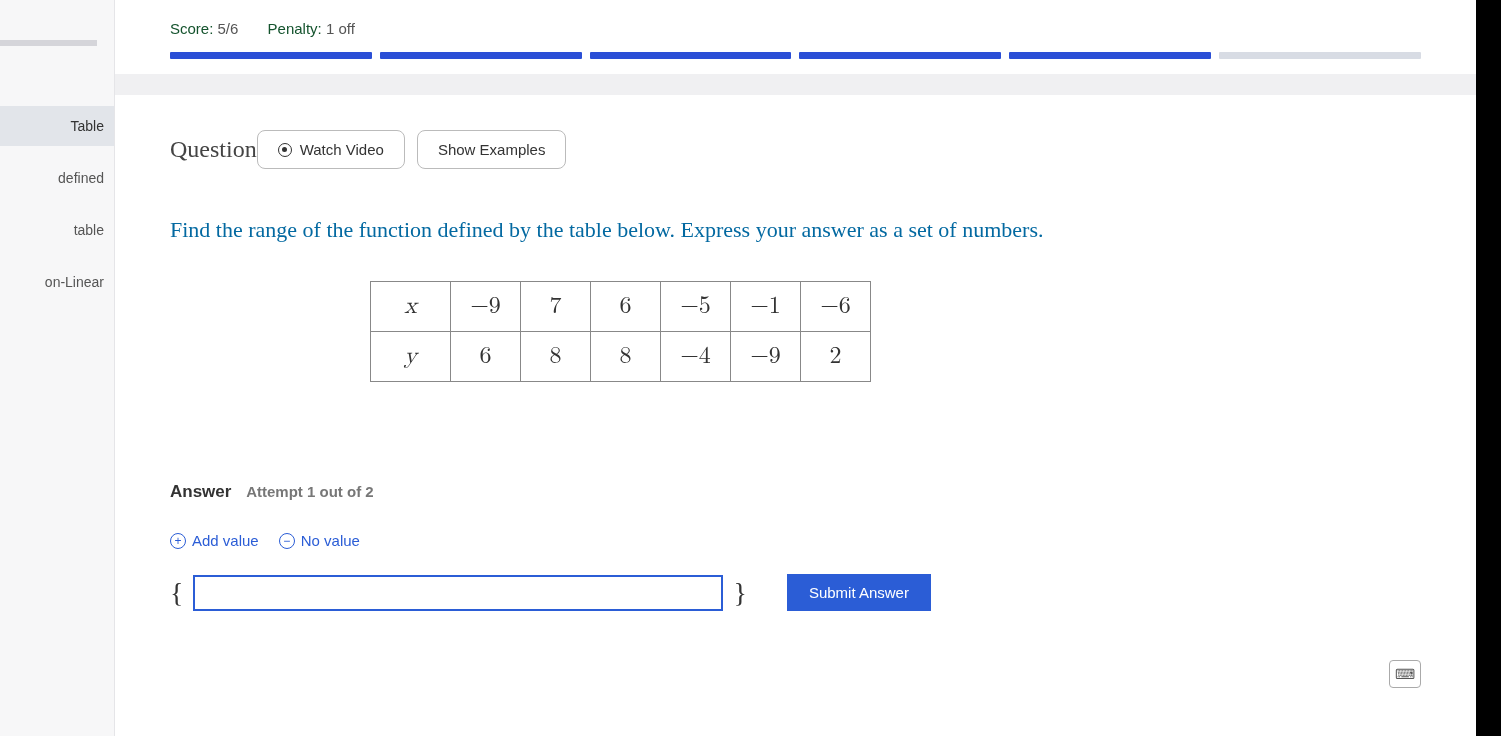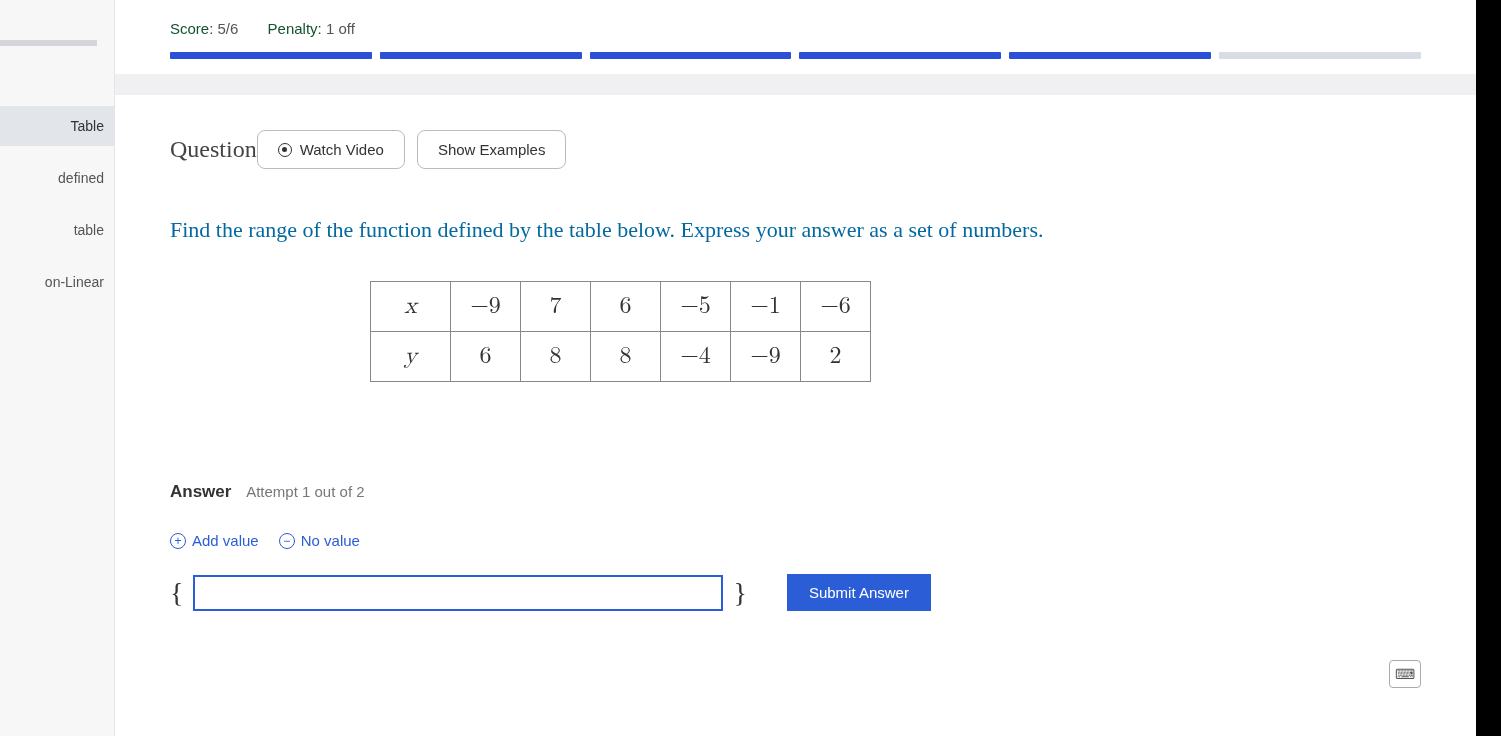--- a/index.html
+++ b/index.html
@@ -149,21 +149,21 @@
     }
     .answer-section {
       margin-top: 10px;
     }
     .answer-heading {
       font-size: 17px;
       color: #333;
       margin-bottom: 30px;
     }
     .answer-heading .attempt {
-      font-weight: normal;
+      font-weight: bold;
       color: #777;
       font-size: 15px;
       margin-left: 10px;
     }
     .answer-heading strong { font-weight: 600; }
     .value-controls {
       display: flex;
       gap: 20px;
       margin-bottom: 25px;
     }

